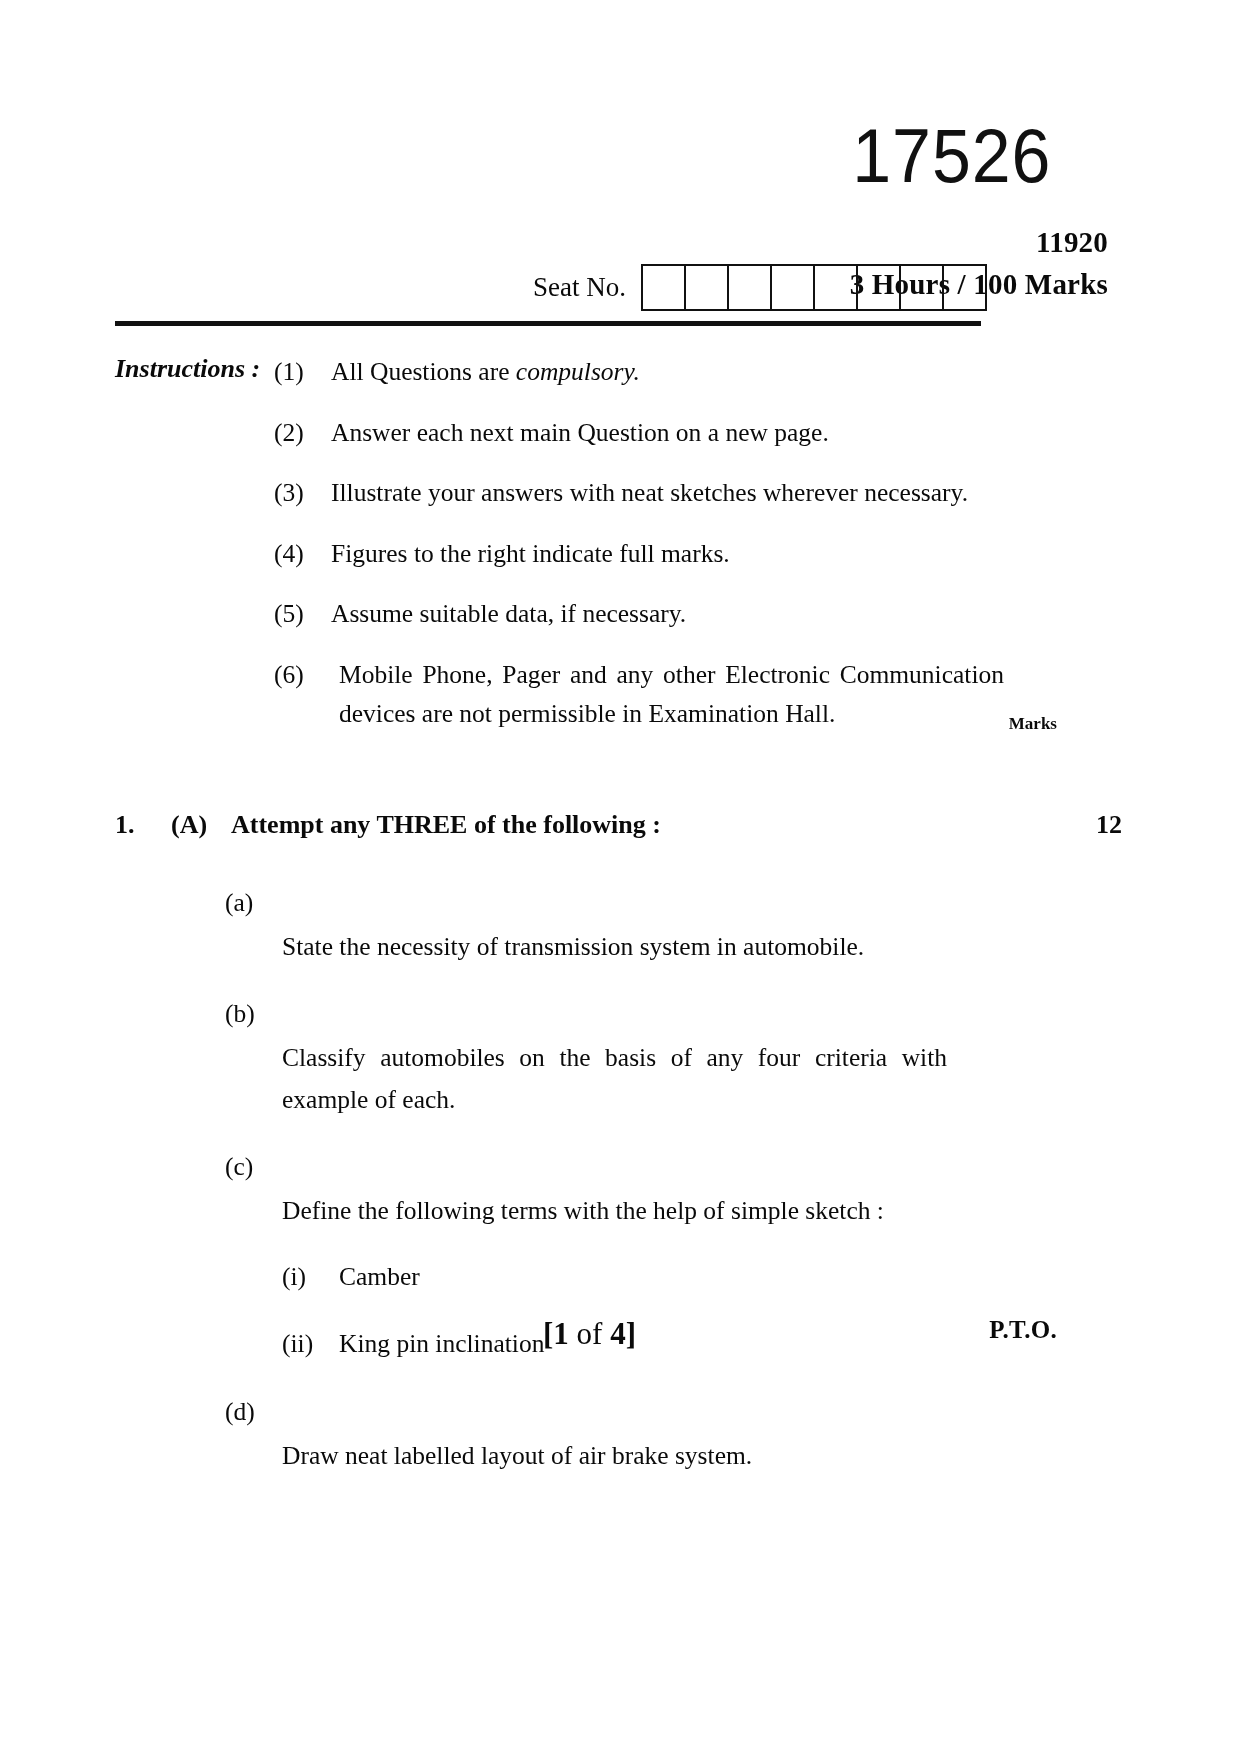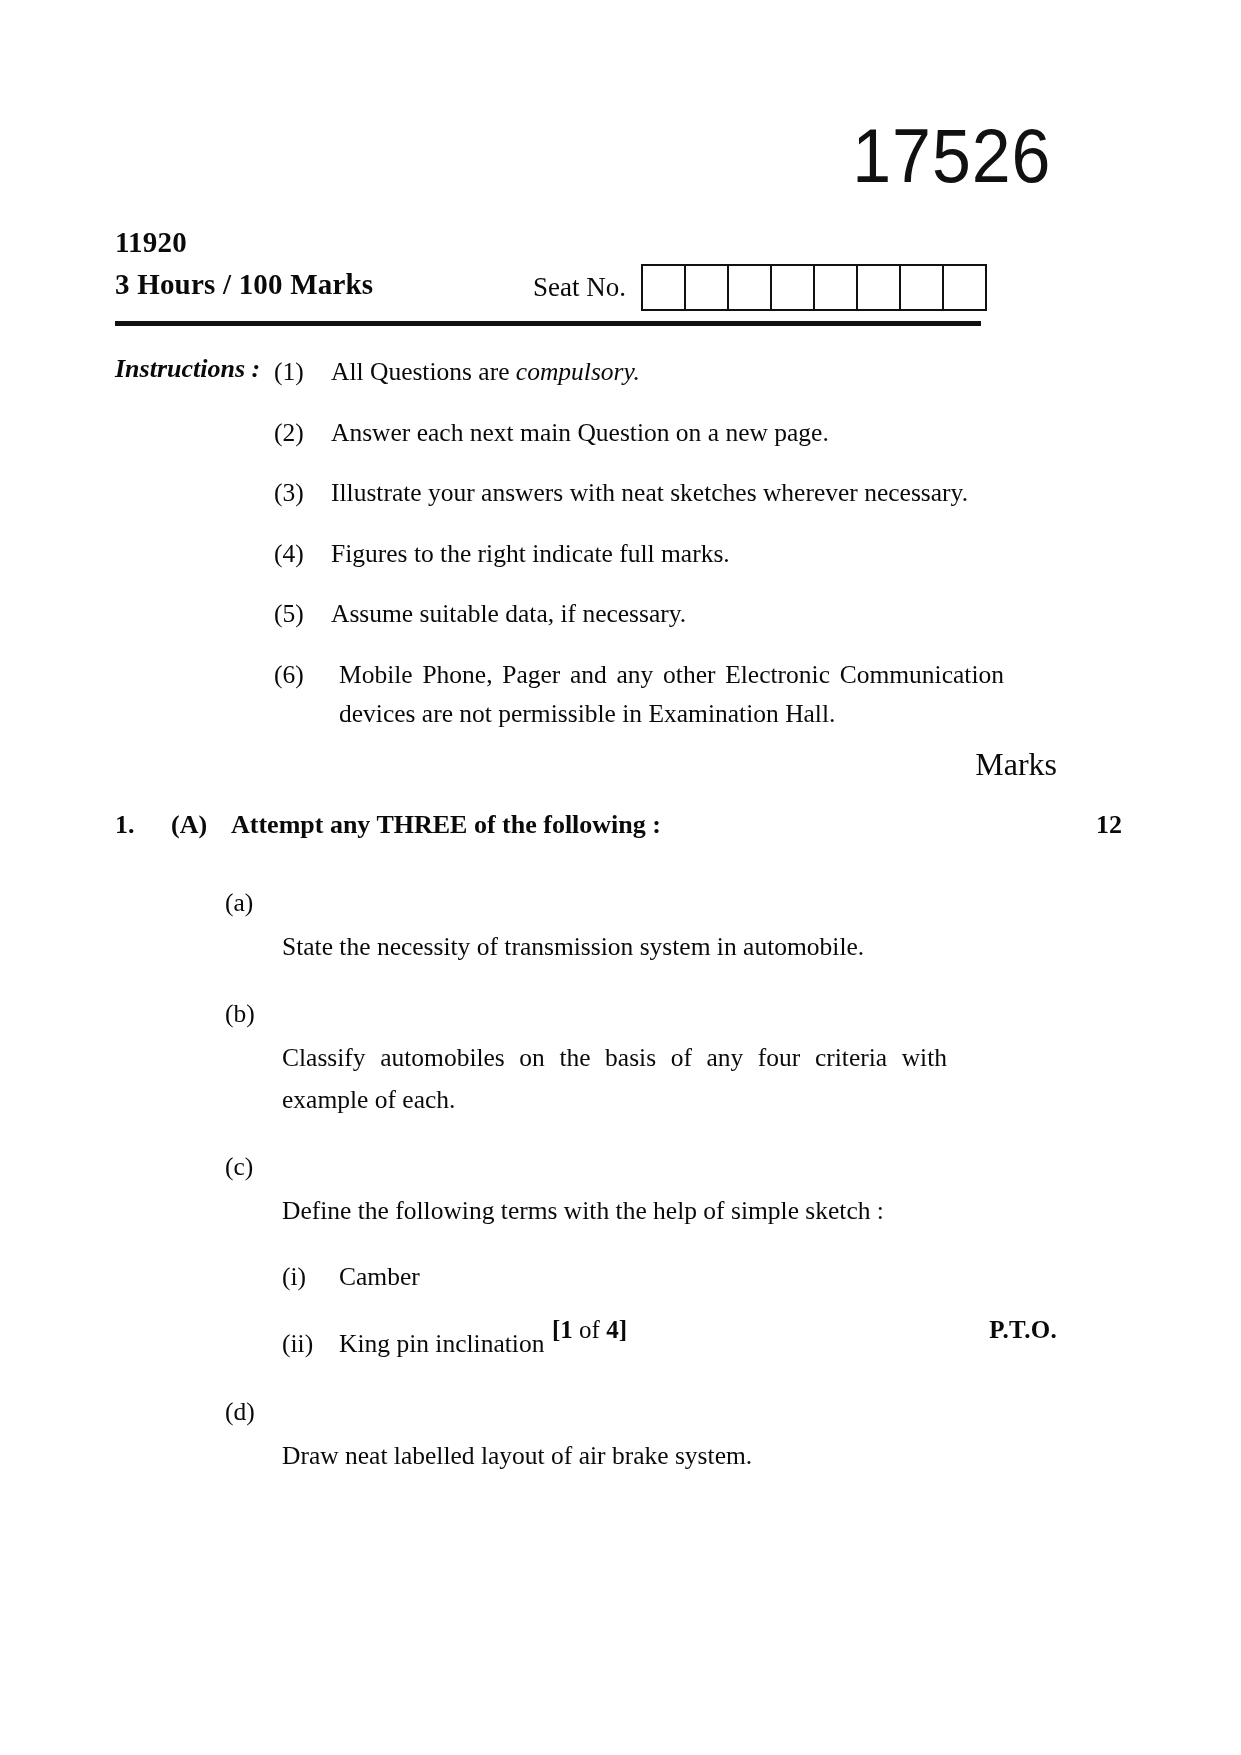--- a/index.html
+++ b/index.html
@@ -33,23 +33,24 @@
     font-weight: 400;
     letter-spacing: 1px;
     line-height: 1;
     color: #111;
     transform: scaleX(0.92);
     transform-origin: right center;
   }
 
   .hdr-block {
     position: absolute;
-    left: 115px;
+    left: 98px;
     top: 222px;
     width: 1010px;
+    text-align: right;
   }
   .hdr-left {
     font-weight: bold;
     font-size: 29px;
     line-height: 1.45;
     letter-spacing: 0.2px;
     white-space: nowrap;
   }
   .hdr-code {
     font-weight: bold;
@@ -127,23 +128,23 @@
     text-align-last: left;
     max-width: 665px;
     margin-left: 8px;
   }
   .ital { font-style: italic; }
 
   
   .marks-label {
     position: absolute;
     right: 122px;
-    top: 746px;
-    font-weight: normal;
-    font-size: 32px;
+    top: 714px;
+    font-weight: bold;
+    font-size: 17px;
   }
 
   
   .q-section {
     position: absolute;
     left: 115px;
     top: 810px;
     width: 1010px;
   }
   .q-main {
@@ -205,21 +206,21 @@
     left: 115px;
     right: 115px;
     top: 1316px;
     height: 40px;
   }
   .footer-center {
     position: absolute;
     left: 0;
     right: 0;
     text-align: center;
-    font-size: 25px;
+    font-size: 31px;
     font-weight: bold;
   }
   .footer-center .of { font-weight: normal; }
   .footer-right {
     position: absolute;
     right: 7px;
     top: 0;
     font-size: 25px;
     font-weight: bold;
     letter-spacing: 0.3px;

